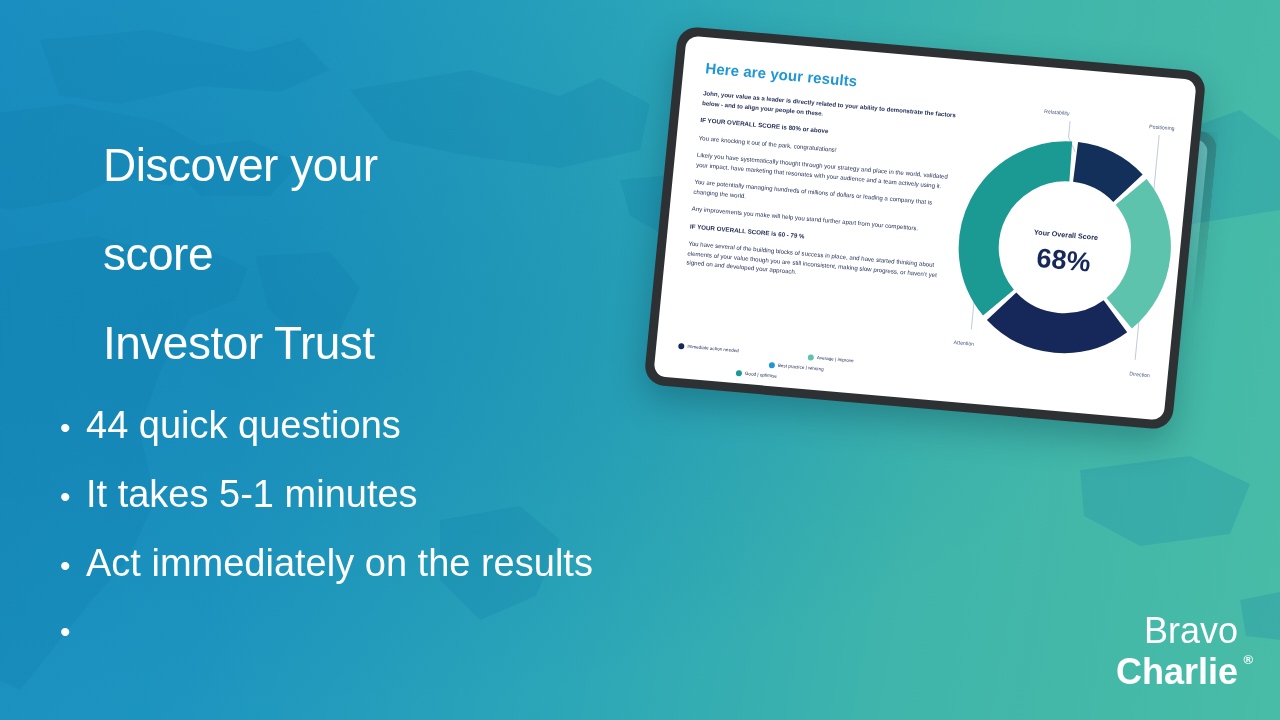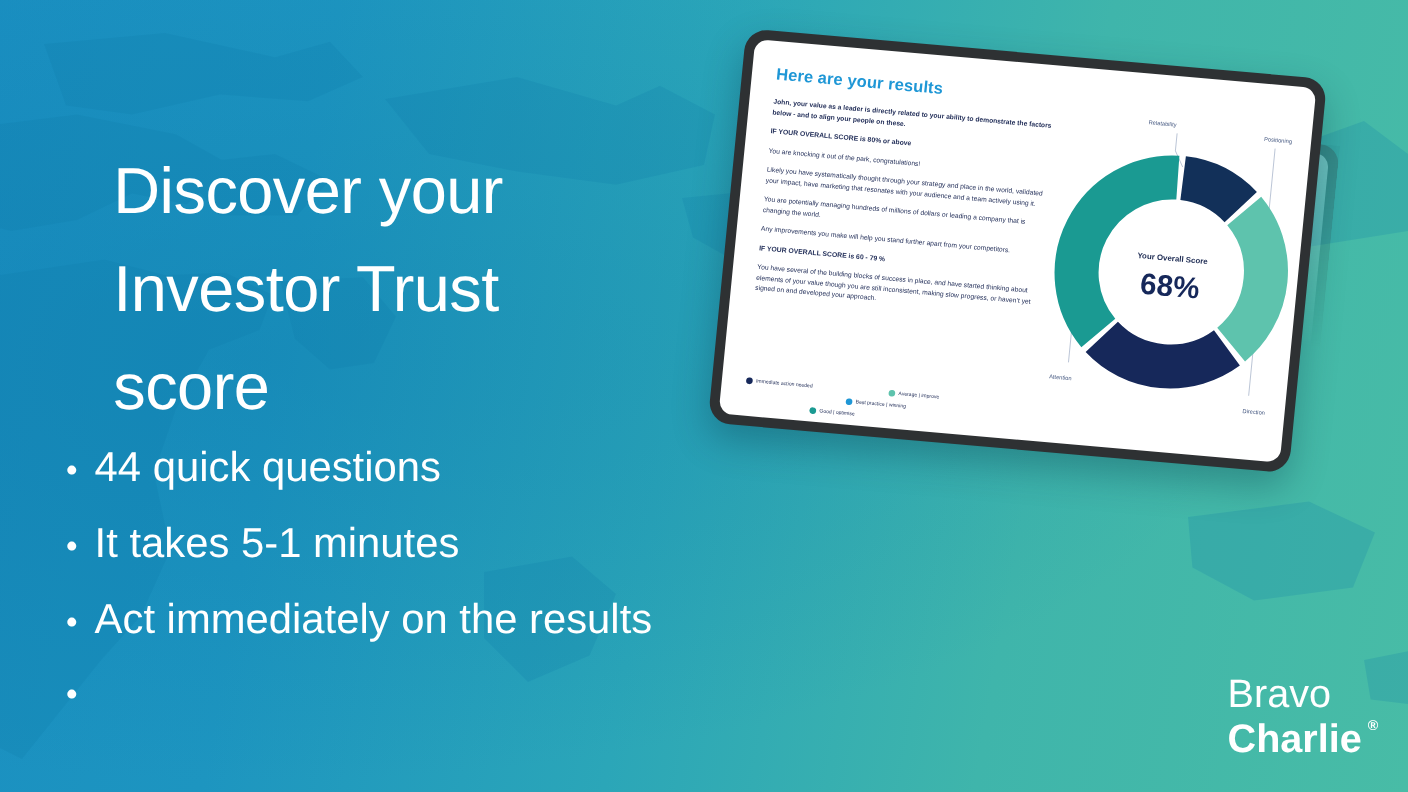--- a/index.html
+++ b/index.html
@@ -32,21 +32,21 @@
     pointer-events:none;
   }
 
   
   .headline {
     position: absolute;
     left: 103px;
     top: 90px;
     width: 560px;
     color: #ffffff;
-    font-size: 59px;
+    font-size: 46px;
     line-height: 89px;
     font-weight: 400;
     letter-spacing: -0.5px;
   }
   .headline .ln { display:block; white-space: nowrap; }
 
   
   .bullets {
     position: absolute;
     left: 60px;
@@ -72,21 +72,21 @@
   }
 
   
   .logo {
     position: absolute;
     right: 42px;
     bottom: 28px;
     color: #ffffff;
     font-size: 36px;
     line-height: 41px;
-    text-align: left;
+    text-align: right;
     font-weight: 400;
   }
   .logo .l2 { position: relative; display:inline-block;font-weight:bold; }
   .logo .reg {
     position: absolute;
     top: 2px;
     right: -15px;
     font-size: 13px;
     line-height: 13px;
   }
@@ -245,22 +245,22 @@
               <p>You have several of the building blocks of success in place, and have started thinking about elements of your value though you are still inconsistent, making slow progress, or haven’t yet signed on and developed your approach.</p>
             </div>
           <div class="legend" id="refl-legend"></div>
         </div>
       </div>
     </div>
   </div>
 
   <h1 class="headline">
     <span class="ln">Discover your</span>
+    <span class="ln">score</span>
     <span class="ln">Investor Trust</span>
-    <span class="ln">score</span>
   </h1>
 
   <ul class="bullets">
     <li>
       <span class="dot">•</span>
       <span>44 quick questions</span>
     </li>
     <li>
       <span class="dot">•</span>
       <span>It takes 5-1 minutes</span>

